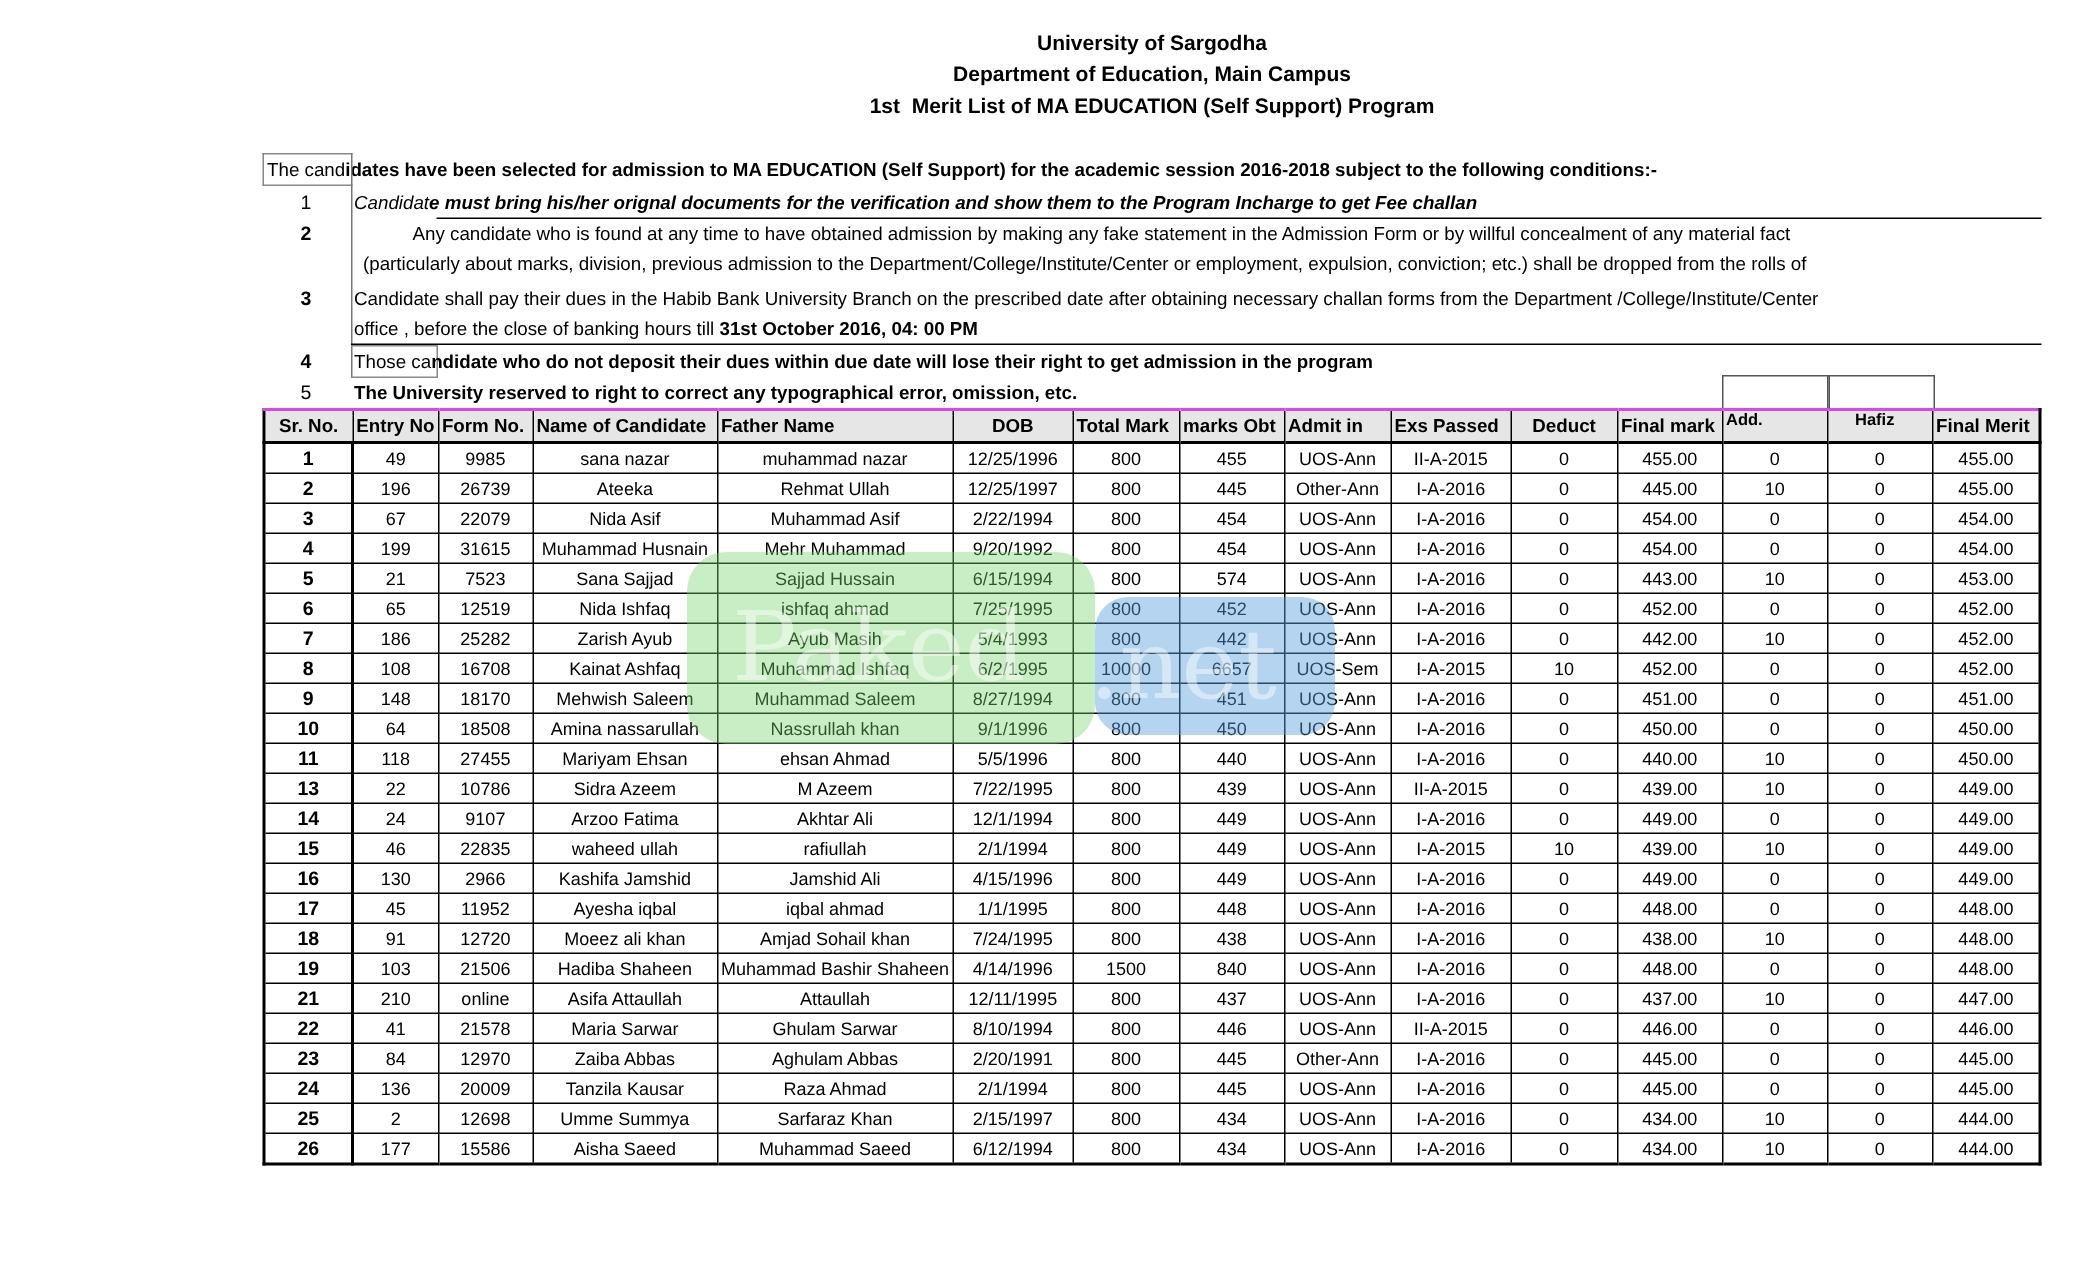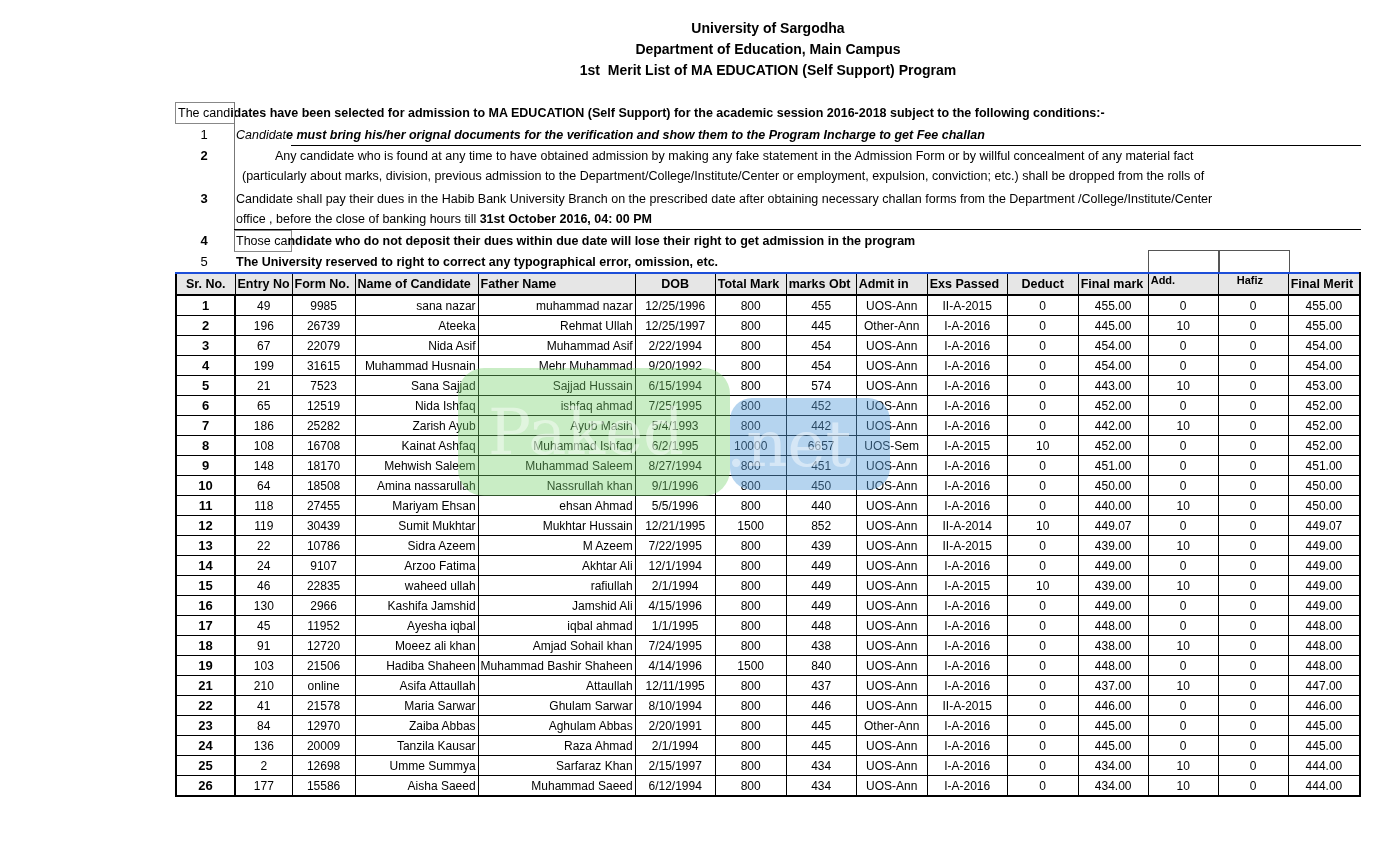--- a/index.html
+++ b/index.html
@@ -10,24 +10,24 @@
   .cond { position: absolute; font-size: 12.5px; white-space: nowrap; line-height: 20px; }
   .num { position: absolute; font-size: 13px; width: 58px; text-align: center; line-height: 20px; }
   .bold { font-weight: bold; }
   .box-line { position: absolute; background: #000; }
   .thin-box { position: absolute; border: 1px solid #888; }
   table.merit { position: absolute; left: 175px; top: 272px; border-collapse: collapse;
                 font-size: 12px; table-layout: fixed; }
   table.merit th, table.merit td { border: 1px solid #000; height: 19px; padding: 0 2px;
                 white-space: nowrap; overflow: hidden; }
   table.merit th { background: #e6e6e6; font-weight: bold; font-size: 12.5px; height: 20px;
-                   border-top: 2px solid #1d4ed8; border-bottom: 2px solid #000; text-align: left; }
+                   border-top: 2px solid #d946ef; border-bottom: 2px solid #000; text-align: left; }
   table.merit th.c { text-align: center; }
   table.merit td { text-align: center; }
-  table.merit td.l { text-align: right; }
+  table.merit td.l { text-align: center; }
   table.merit td.sr { font-weight: bold; font-size: 13px; border-left: 2px solid #000; border-right: 2px solid #000; }
   table.merit th.sr { border-left: 2px solid #000; }
   table.merit td.fm { border-right: 2px solid #000; }
   table.merit th.fm { border-right: 2px solid #000; }
   table.merit tr:last-child td { border-bottom: 2px solid #000; }
   table.merit td.blue { color: #000000; }
   .addbox { position: absolute; top: 250px; height: 22px; border: 1px solid #555; border-bottom: none; }
   .wm-green { position: absolute; left: 458px; top: 368px; width: 272px; height: 128px;
               background: rgba(120, 210, 110, 0.40); border-radius: 26px; pointer-events: none; }
   .wm-blue { position: absolute; left: 730px; top: 398px; width: 160px; height: 92px;
@@ -298,37 +298,20 @@
         <td>440</td>
         <td>UOS-Ann</td>
         <td>I-A-2016</td>
         <td>0</td>
         <td>440.00</td>
         <td>10</td>
         <td>0</td>
         <td class="fm">450.00</td>
       </tr>
       <tr>
-        <td class="sr">12</td>
-        <td>119</td>
-        <td>30439</td>
-        <td class="l">Sumit Mukhtar</td>
-        <td class="l">Mukhtar Hussain</td>
-        <td>12/21/1995</td>
-        <td>1500</td>
-        <td>852</td>
-        <td>UOS-Ann</td>
-        <td>II-A-2014</td>
-        <td>10</td>
-        <td>449.07</td>
-        <td>0</td>
-        <td>0</td>
-        <td class="fm">449.07</td>
-      </tr>
-      <tr>
         <td class="sr">13</td>
         <td>22</td>
         <td>10786</td>
         <td class="l">Sidra Azeem</td>
         <td class="l">M Azeem</td>
         <td>7/22/1995</td>
         <td>800</td>
         <td>439</td>
         <td>UOS-Ann</td>
         <td>II-A-2015</td>

